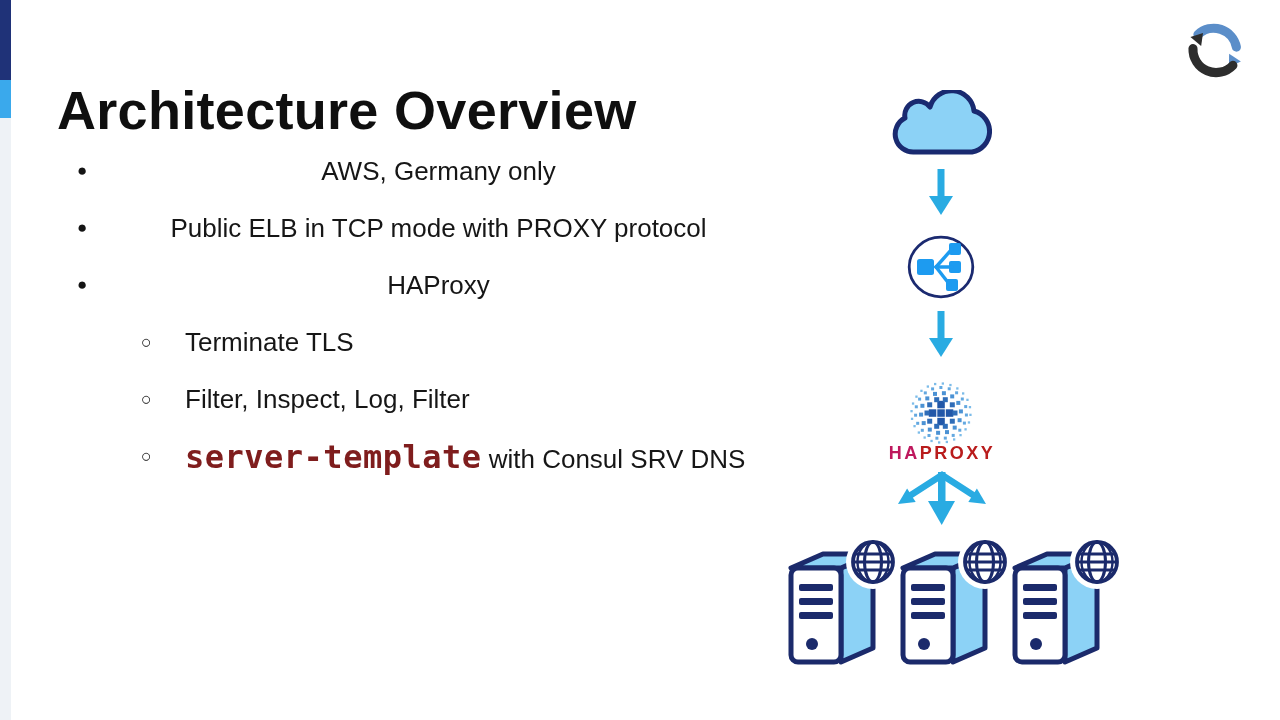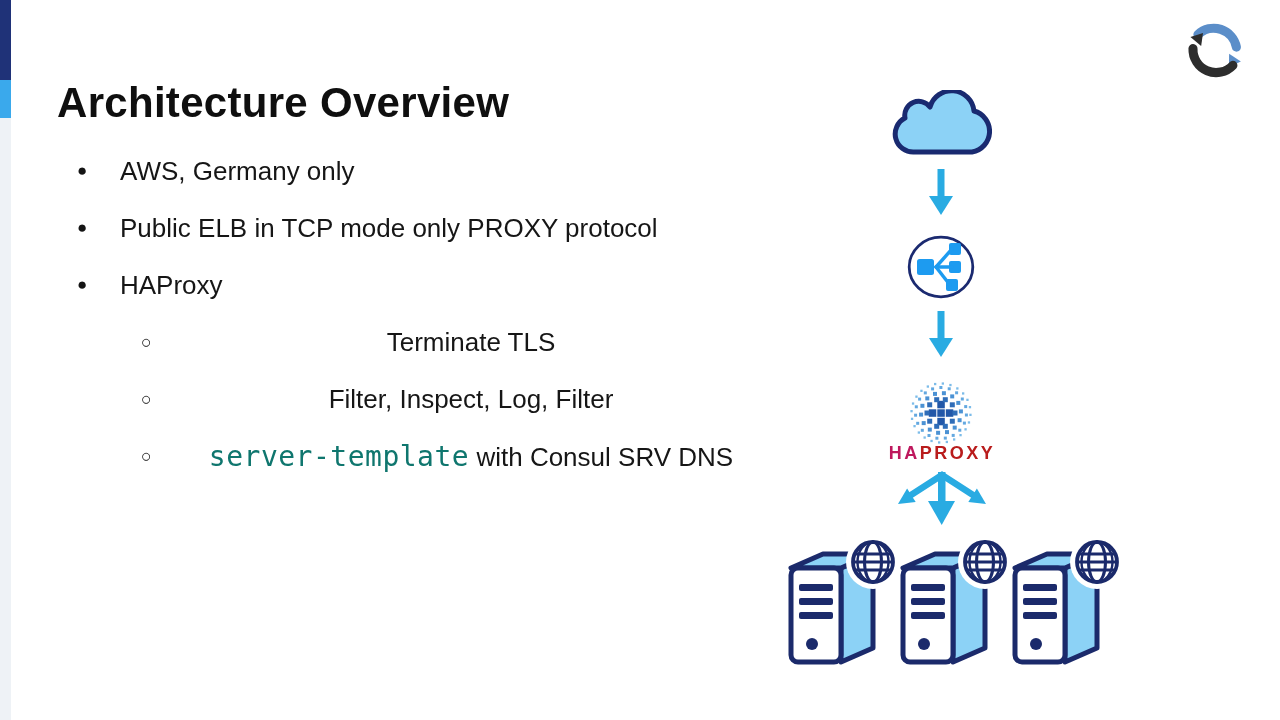--- a/index.html
+++ b/index.html
@@ -7,36 +7,36 @@
        font-family:"Liberation Sans",sans-serif;}
   .slide{position:absolute;inset:0;width:1280px;height:720px;background:#fff;}
 
   
   .bar{position:absolute;left:0;width:11px;}
   .bar.navy{top:0;height:80px;background:#1f3278;}
   .bar.blue{top:80px;height:38px;background:#3aa9ec;}
   .bar.gray{top:118px;height:602px;background:#eef2f6;}
 
   
-  .title{position:absolute;left:57px;top:79px;font-size:42px;font-weight:700;
+  .title{position:absolute;left:57px;top:79px;font-size:54px;font-weight:700;
          color:#0f0f0f;letter-spacing:.3px;white-space:nowrap;}
 
   
   .bullets{position:absolute;left:57px;top:143px;width:700px;}
   .row{position:relative;height:57px;display:flex;align-items:center;
        font-size:26px;color:#161616;white-space:nowrap;}
   .row .marker{position:absolute;top:50%;transform:translateY(-54%);color:#141414;}
-  .row.lvl1{padding-left:63px;}
+  .row.lvl1{padding-left:63px;justify-content:center;}
   .row.lvl1 .marker{left:20px;font-size:17px;}
   .row.lvl1 .marker::before{content:"●";}
-  .row.lvl2{padding-left:128px;justify-content:center;}
+  .row.lvl2{padding-left:128px;}
   .row.lvl2 .marker{left:84px;font-size:18px;}
   .row.lvl2 .marker::before{content:"○";}
-  .row code{font-family:"DejaVu Sans Mono",monospace;font-weight:400;
-            font-size:28px;color:#0f766e;letter-spacing:0.5px;}
+  .row code{font-family:"DejaVu Sans Mono",monospace;font-weight:700;
+            font-size:32px;color:#7f1d1d;letter-spacing:0.5px;}
 
   
   .abs{position:absolute;}
   .hap-label{position:absolute;left:861px;top:443px;width:162px;text-align:center;
              font-size:18px;font-weight:700;letter-spacing:2.5px;white-space:nowrap;}
   .hap-label .ha{color:#be185d;}
   .hap-label .proxy{color:#b91c1c;}
 </style>
 </head>
 <body>
@@ -58,21 +58,21 @@
 
   <div class="title">Architecture Overview</div>
 
   <div class="bullets">
     <div class="row lvl1">
       <span class="marker"></span>
       <span>AWS, Germany only</span>
     </div>
     <div class="row lvl1">
       <span class="marker"></span>
-      <span>Public ELB in TCP mode only PROXY protocol</span>
+      <span>Public ELB in TCP mode with PROXY protocol</span>
     </div>
     <div class="row lvl1">
       <span class="marker"></span>
       <span>HAProxy</span>
     </div>
     <div class="row lvl2">
       <span class="marker"></span>
       <span>Terminate TLS</span>
     </div>
     <div class="row lvl2">

